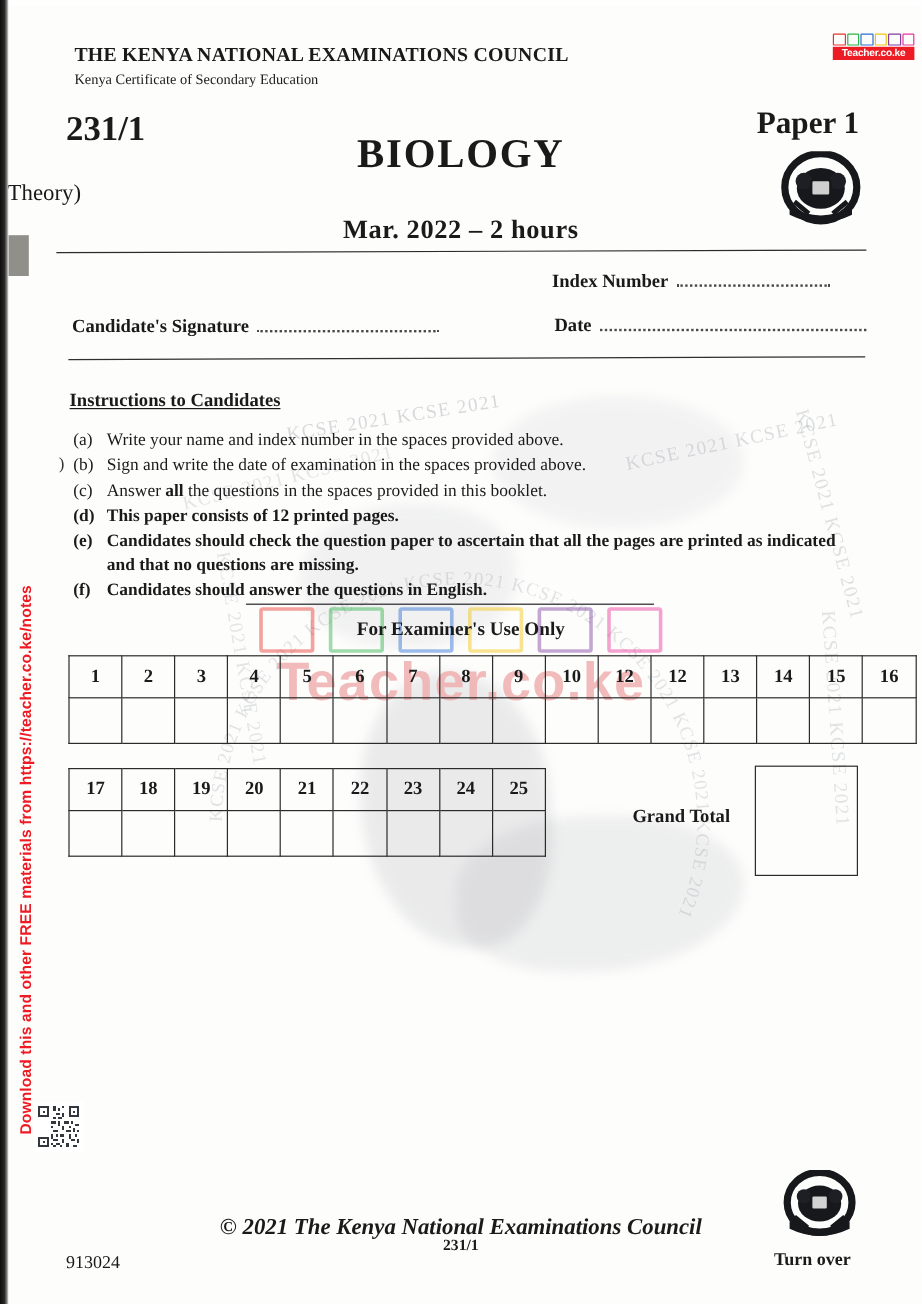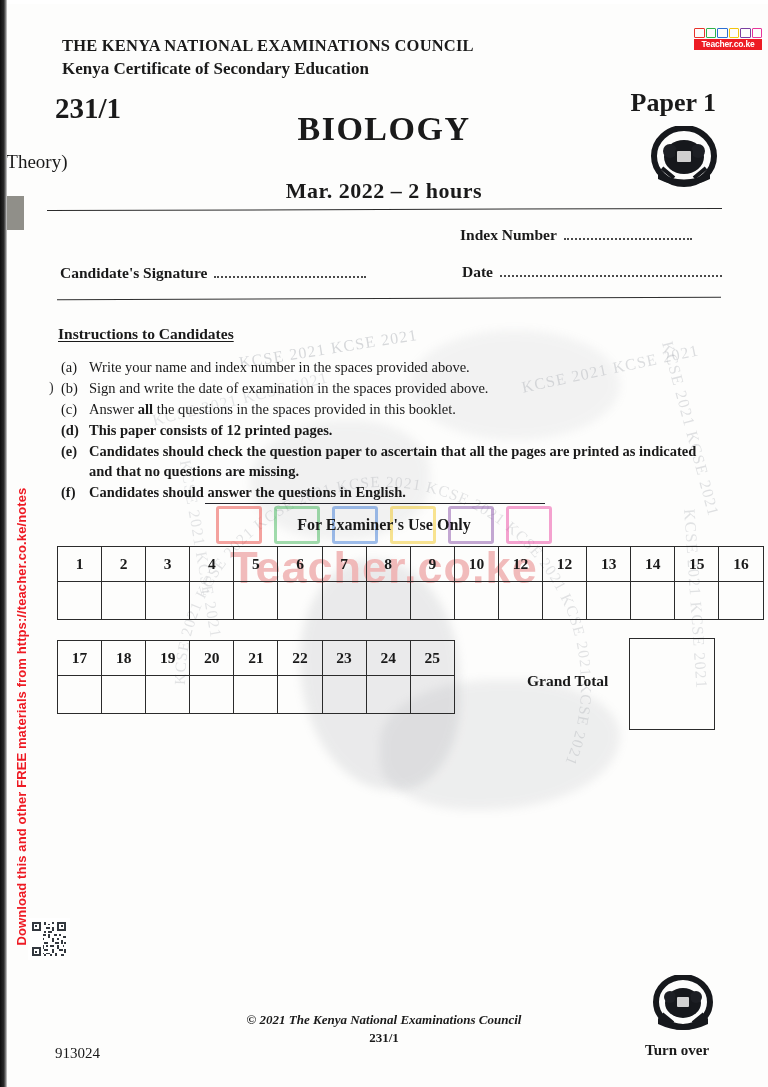--- a/index.html
+++ b/index.html
@@ -133,22 +133,22 @@
     font-weight: bold;
     font-size: 16.5px;
     letter-spacing: .2px;
     white-space: nowrap;
     z-index: 10;
   }
   .kcse-sub {
     position: absolute;
     left: 62px; top: 59px;
     font-family: "Liberation Serif", serif;
-    font-weight: bold;
-    font-size: 17px;
+    font-weight: normal;
+    font-size: 12px;
     z-index: 10;
   }
   .paper-code {
     position: absolute;
     left: 55px; top: 92px;
     font-family: "Liberation Serif", serif;
     font-weight: bold;
     font-size: 29px;
     z-index: 10;
   }
@@ -392,21 +392,21 @@
 
   
   .copyright {
     position: absolute;
     left: 0; top: 1012px;
     width: 768px;
     text-align: center;
     font-family: "Liberation Serif", serif;
     font-style: italic;
     font-weight: bold;
-    font-size: 13px;
+    font-size: 19px;
     z-index: 10;
   }
   .footer-code {
     position: absolute;
     left: 0; top: 1030px;
     width: 768px;
     text-align: center;
     font-family: "Liberation Serif", serif;
     font-weight: bold;
     font-size: 13px;

